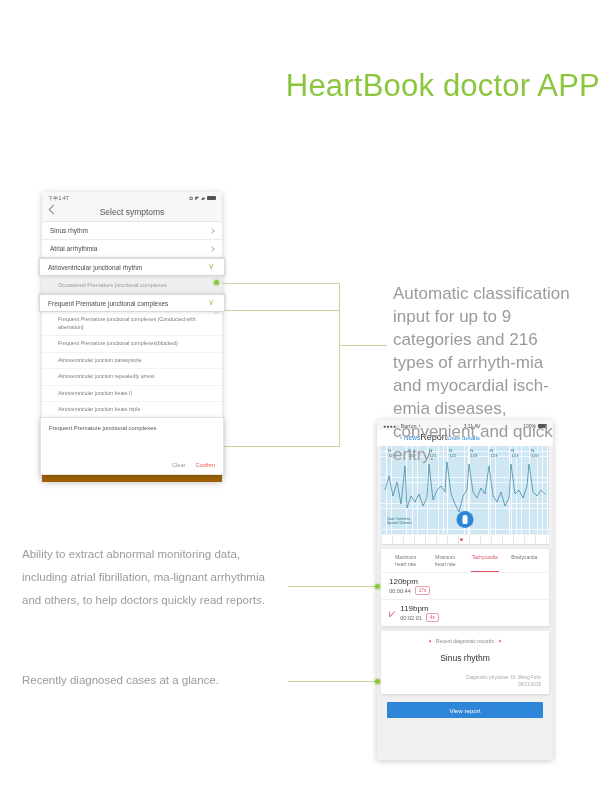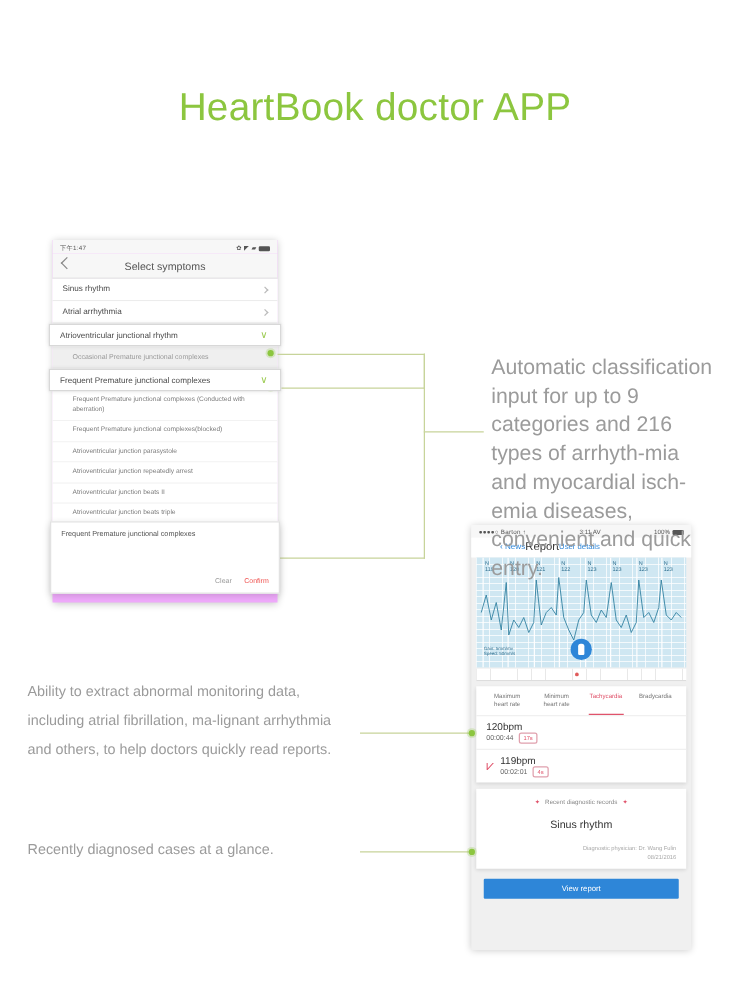--- a/index.html
+++ b/index.html
@@ -7,33 +7,33 @@
     width: 600px; height: 800px;
     background: #ffffff;
     font-family: "Liberation Sans", sans-serif;
     overflow: hidden;
   }
   .page { position: relative; width: 600px; height: 800px; background: #fff; }
 
   
   .title {
     position: absolute; top: 68px; left: 0; width: 600px;
-    text-align: center;
+    text-align: right;
     font-size: 31px; color: #8cc63f; font-weight: 400;
     letter-spacing: .2px;
   }
   .subtitle {
     position: absolute; top: 120px; left: 78px; width: 444px;
     text-align: center; font-size: 11.5px; line-height: 18px;
     color: #9b9b9b;
   }
 
   
   .phone {
-    position: absolute; background: #f0abfc;
+    position: absolute; background: #a16207;
     box-shadow: 0 1px 6px rgba(0,0,0,.22);
   }
   .statusbar {
     display: flex; align-items: center; justify-content: space-between;
     padding: 3px 6px 1px 6px; font-size: 5px; color: #555;
     background: #f7f7f7;
   }
   .statusbar .sb-left { letter-spacing: .2px; }
   .statusbar .sb-right { display: flex; align-items: center; gap: 2px; }
   .batt { display:inline-block; width: 9px; height: 4px; background: #555; border-radius: 1px; }

